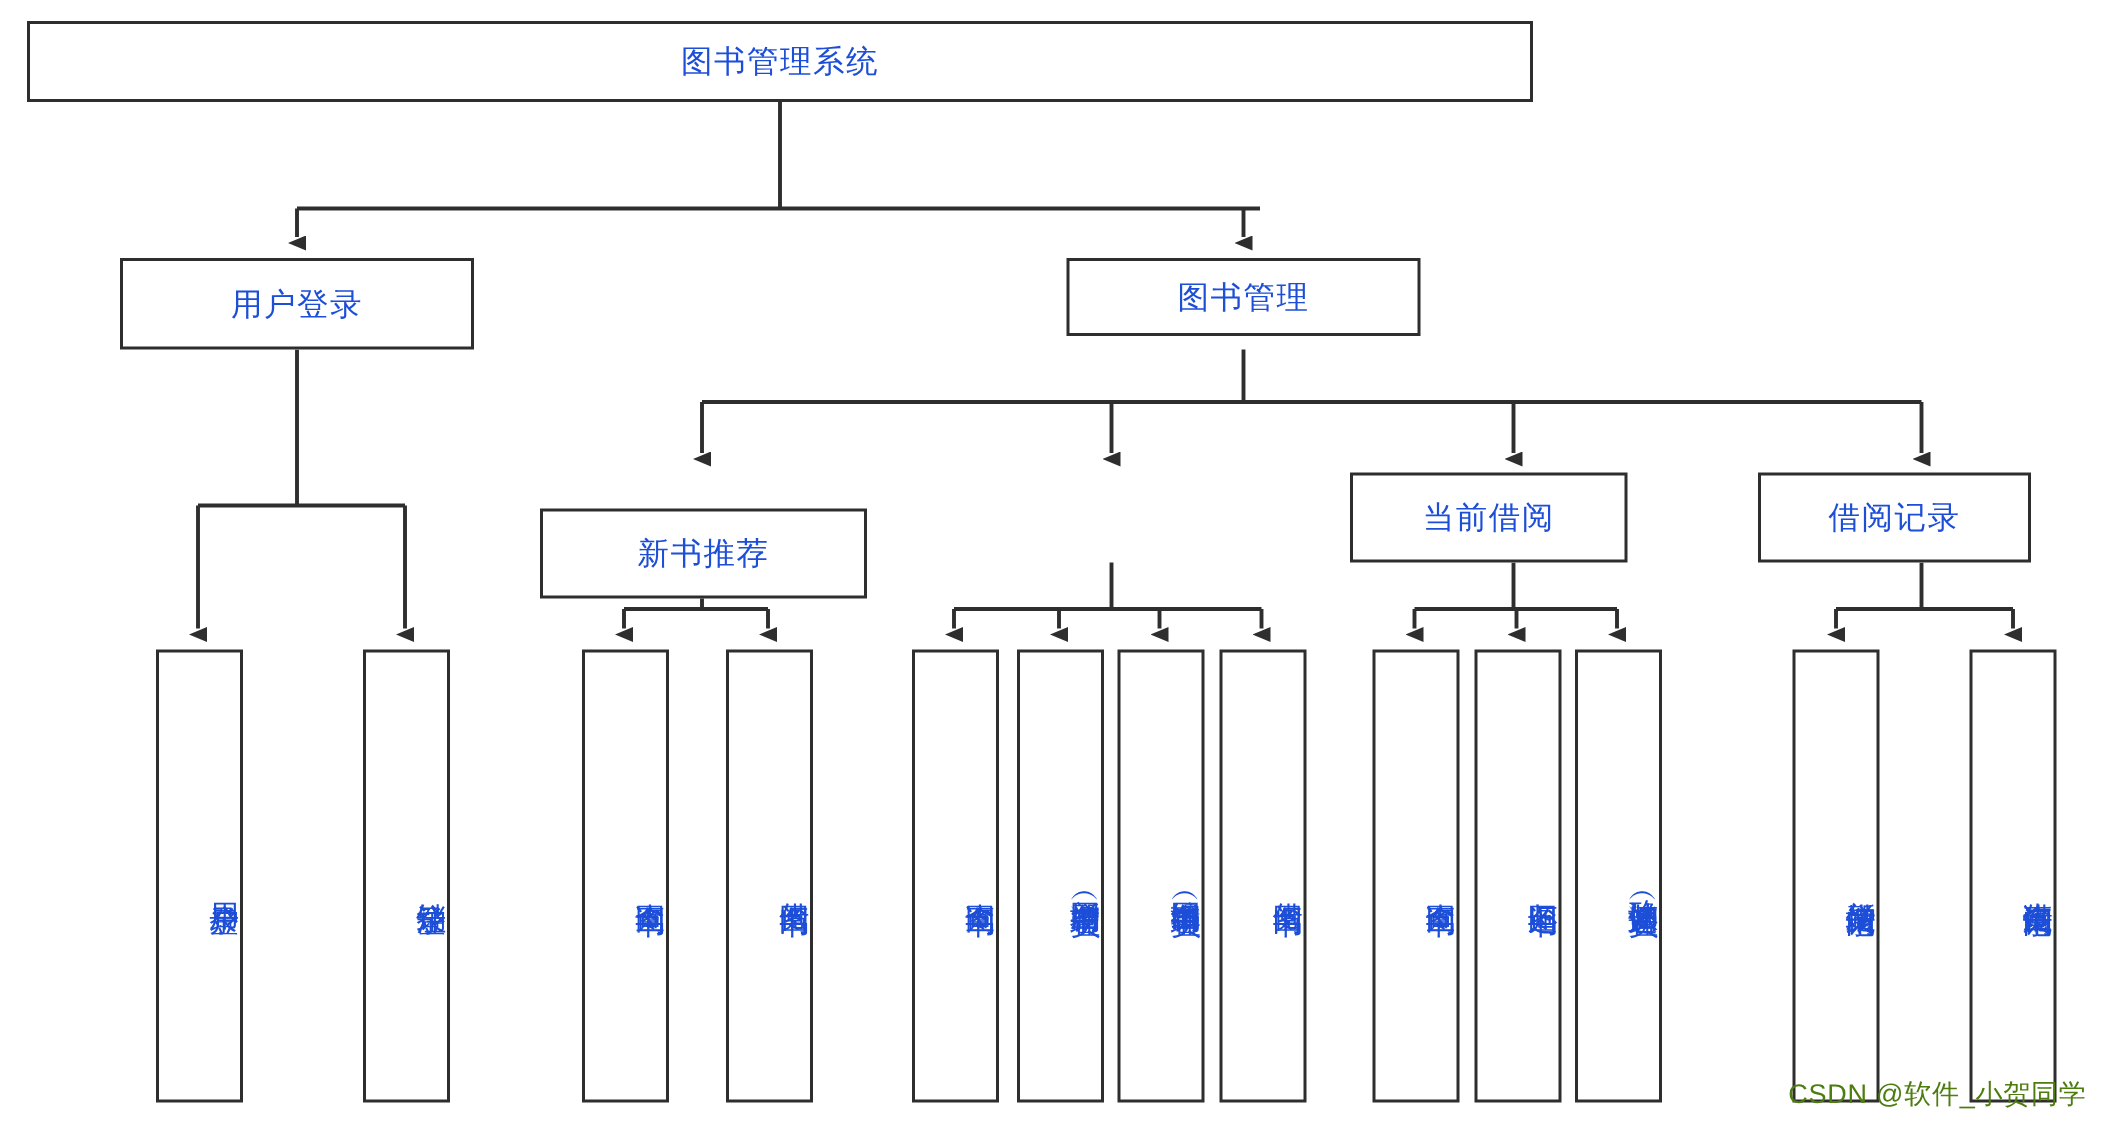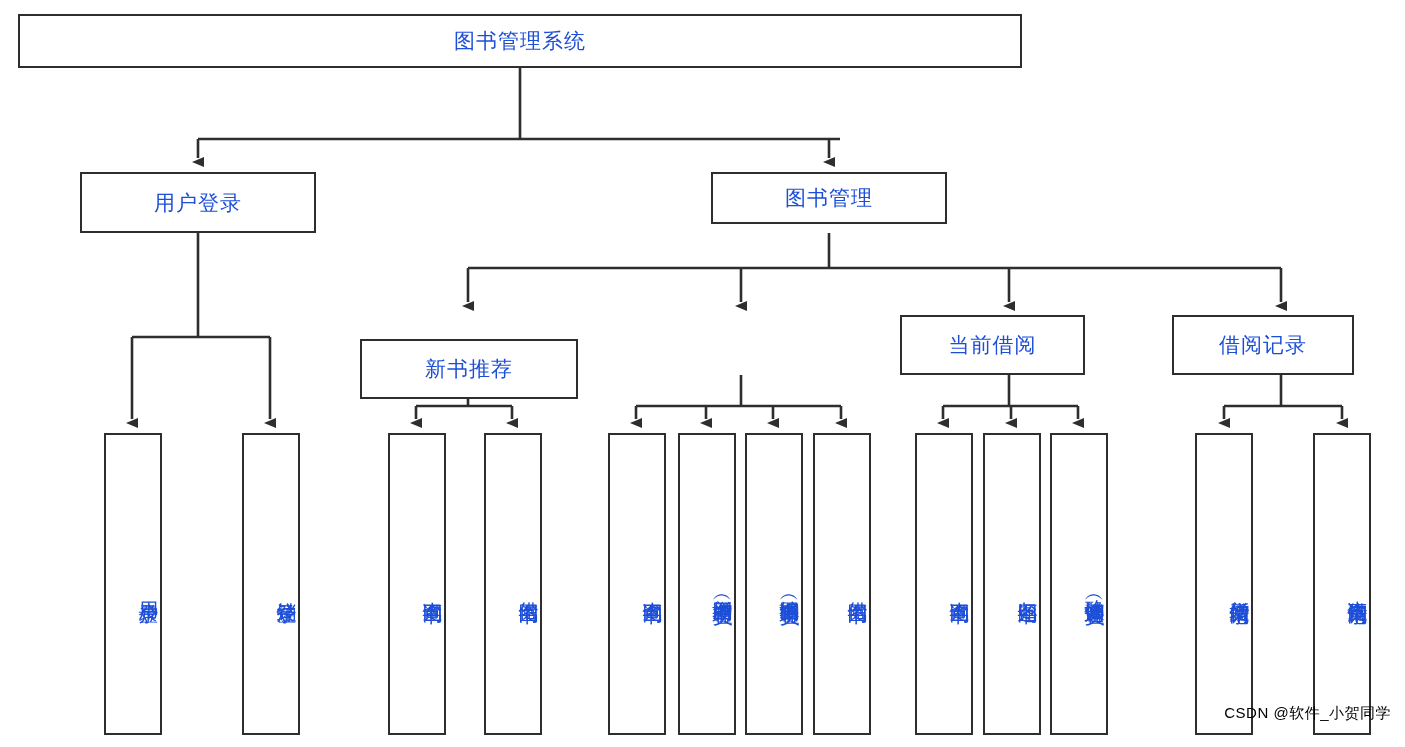--- a/index.html
+++ b/index.html
@@ -49,23 +49,23 @@
     justify-content: center;
   }
   .node.vert > span {
     writing-mode: vertical-rl;
     text-orientation: upright;
     white-space: nowrap;
   }
   #watermark {
     position: absolute;
     right: 14px;
-    bottom: 24px;
-    font-size: 15px;
-    color: #000000;
+    bottom: 6px;
+    font-size: 18px;
+    color: #4d7c0f;
     letter-spacing: 0.5px;
     z-index: 5;
     white-space: nowrap;
   }
 </style>
 </head>
 <body>
 
 <div id="canvas">
 

